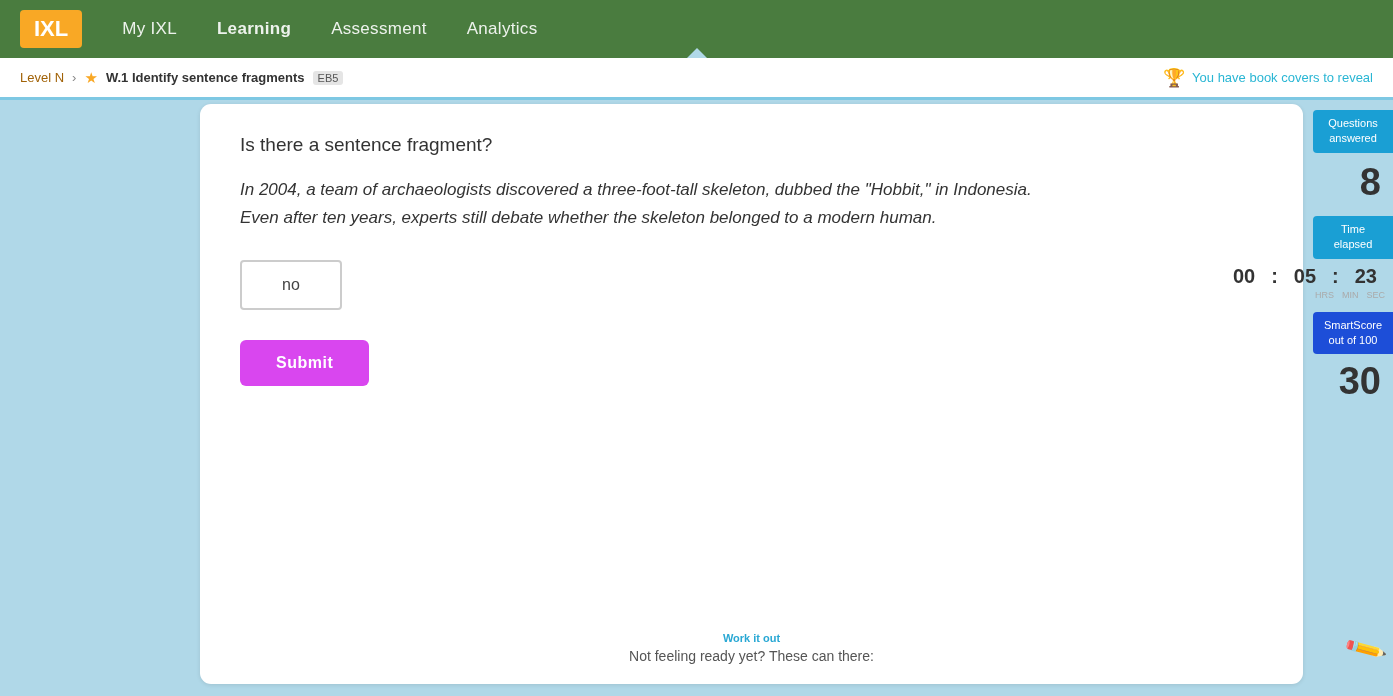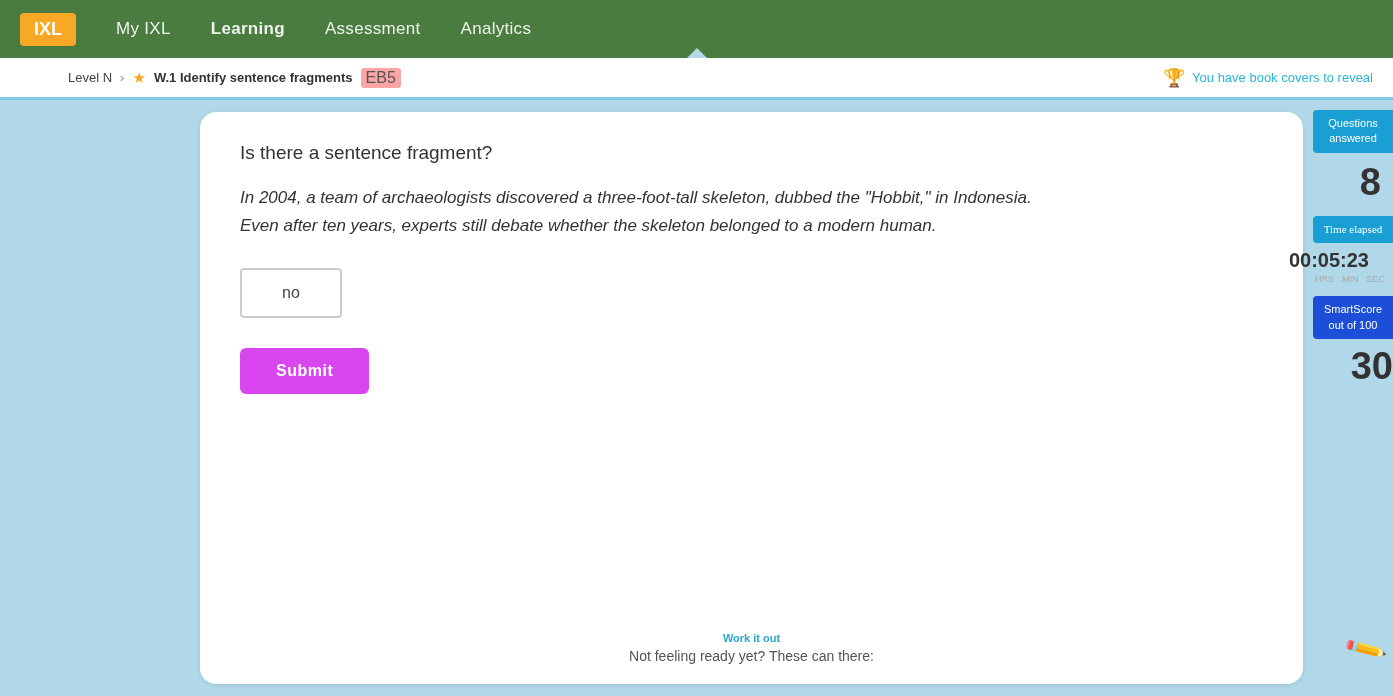--- a/index.html
+++ b/index.html
@@ -19,21 +19,21 @@
       display: flex;
       align-items: center;
       padding: 0 20px;
       gap: 40px;
       position: relative;
     }
     .nav-logo {
       background: #f9a825;
       color: white;
       font-weight: bold;
-      font-size: 18px;
+      font-size: 22px;
       padding: 6px 14px;
       border-radius: 4px;
     }
     .nav-item {
       color: white;
       font-size: 17px;
       font-weight: 500;
       cursor: pointer;
       opacity: 0.9;
       letter-spacing: 0.3px;
@@ -61,26 +61,26 @@
       display: flex;
       align-items: center;
       padding: 0 20px;
       gap: 8px;
       font-size: 13px;
       color: #555;
       border-bottom: 3px solid #7ec8e3;
     }
     .breadcrumb-chevron { color: #888; }
     .breadcrumb-star { color: #f9a825; font-size: 15px; }
-    .breadcrumb-link { color: #404040; margin-left: 48px; }
+    .breadcrumb-link { color: #a16207; }
     .breadcrumb-current { color: #333; font-weight: bold; }
     .breadcrumb-code {
-      background: #fca5a5;
+      background: #e5e5e5;
       color: #555;
-      font-size: 16px;
+      font-size: 11px;
       padding: 1px 5px;
       border-radius: 3px;
     }
     .trophy-area {
       margin-left: auto;
       display: flex;
       align-items: center;
       gap: 6px;
       color: #29b6d4;
       font-size: 13px;
@@ -91,22 +91,22 @@
     .main-area {
       display: flex;
       height: calc(696px - 58px - 42px);
       position: relative;
     }
 
     
     .content-panel {
       flex: 1;
       background: white;
-      margin: 12px 0 12px 200px;
-      border-radius: 16px;
+      margin: 4px 0 12px 200px;
+      border-radius: 11px;
       padding: 30px 40px;
       position: relative;
       box-shadow: 0 1px 4px rgba(0,0,0,0.1);
     }
 
     .question-prompt {
       font-size: 19px;
       color: #333;
       font-weight: 500;
       margin-bottom: 20px;
@@ -204,27 +204,26 @@
     .time-elapsed-box {
       background: #1a9fd4;
       color: white;
       font-size: 11px;
       padding: 6px 10px;
       text-align: center;
       border-radius: 4px 0 0 4px;
       margin-bottom: 6px;
       width: 80px;
       line-height: 1.4;
-      font-family: Liberation Serif, serif;
     }
     .time-display {
       display: flex;
-      gap: 0;
+      gap: 16px;
       justify-content: flex-end;
-      padding-right: 24px;
+      padding-right: 16px;
       margin-bottom: 2px;
     }
     .time-number {
       font-size: 20px;
       font-weight: bold;
       color: #333;
     }
     .time-labels {
       display: flex;
       gap: 8px;
@@ -246,20 +245,21 @@
       border-radius: 4px 0 0 4px;
       margin-bottom: 6px;
       width: 80px;
       line-height: 1.4;
     }
     .smart-score-number {
       font-size: 38px;
       font-weight: bold;
       color: #333;
       text-align: right;
+      padding-right: 12px;
     }
 
     .pencil-icon {
       position: absolute;
       bottom: 30px;
       right: 10px;
       font-size: 28px;
       color: #29a8d4;
       transform: rotate(-30deg);
     }

